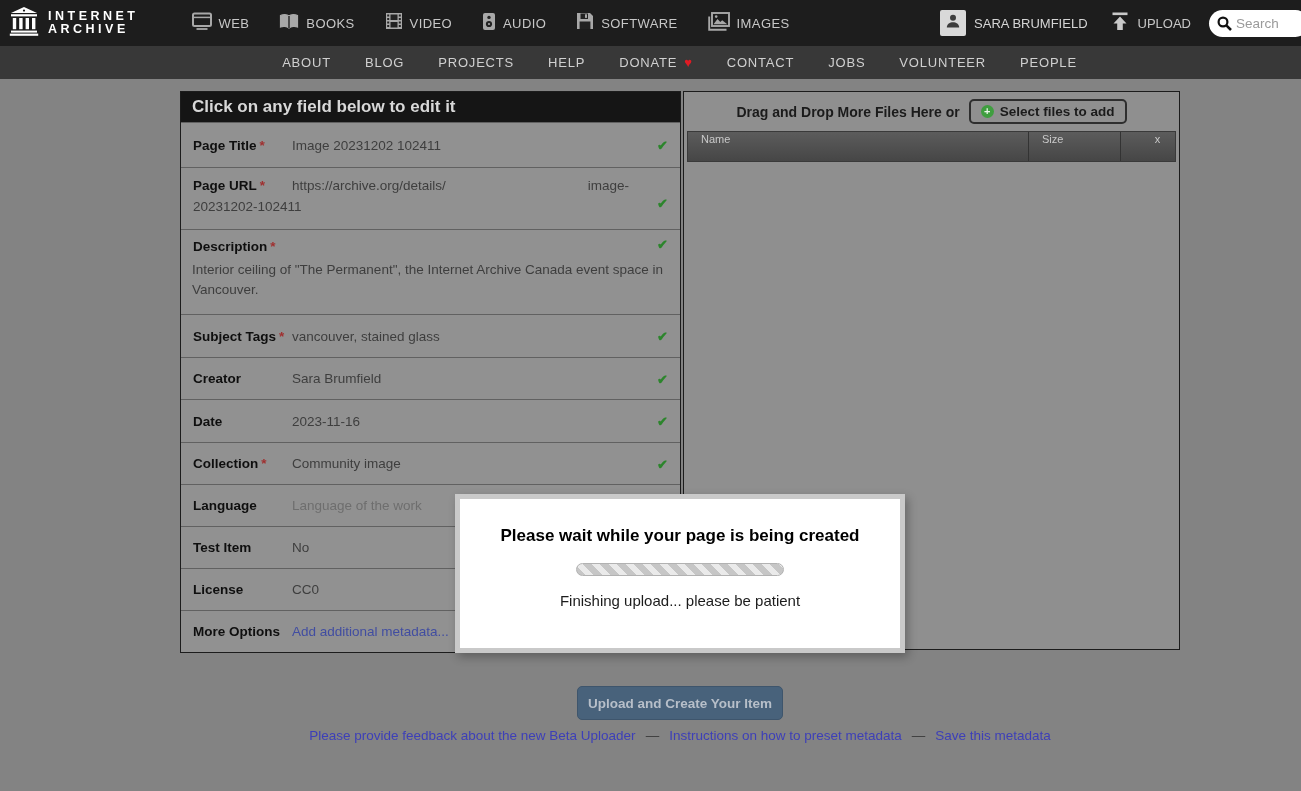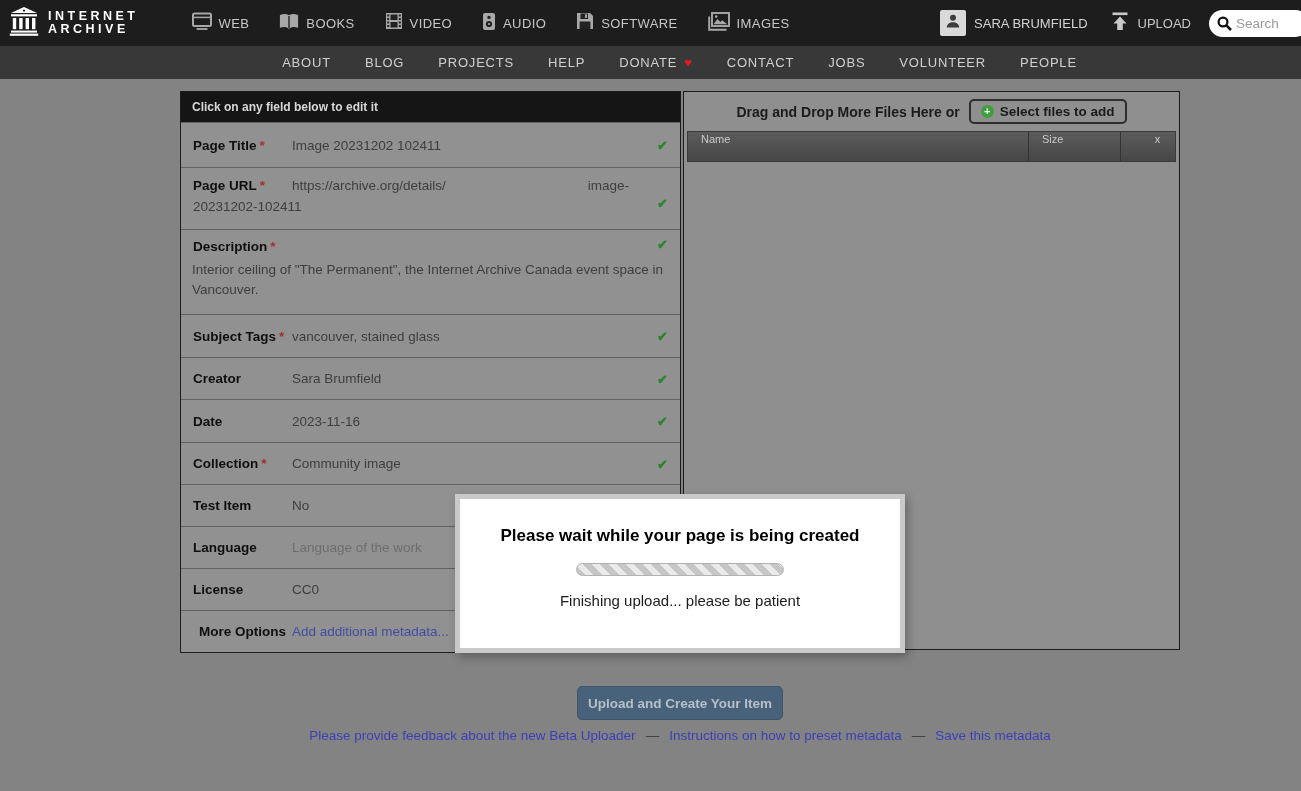--- a/index.html
+++ b/index.html
@@ -23,21 +23,21 @@
   .searchbox input::placeholder { color:#9a9a9a; }
   .searchbox .mag { position:absolute; left:8px; top:6px; }
 
   
   .subnav { height:33px; background:#383838; display:flex; align-items:center; justify-content:center; gap:34px; padding-left:58px; }
   .subnav-item { color:#d0d0d0; font-size:13px; letter-spacing:0.8px; cursor:pointer; display:flex; align-items:center; gap:7px; }
   .heart { color:#e01b24; font-size:13px; }
 
   
   .form-panel { position:absolute; left:180px; top:91px; width:501px; background:#919191; border:1px solid #1c1c1c; }
-  .form-header { height:30px; background:#151515; color:#d8d8d8; font-size:12px; font-weight:bold; line-height:30px; padding-left:11px; }
+  .form-header { height:30px; background:#151515; color:#d8d8d8; font-size:17px; font-weight:bold; line-height:30px; padding-left:11px; }
   .frow { position:relative; display:flex; align-items:center; padding:0 12px; border-top:1px solid #616161; cursor:pointer; }
   .frow:first-of-type { border-top:none; }
   .frow .flabel { width:99px; flex:none; font-size:13.5px; font-weight:bold; color:#0f0f0f; }
   .req { color:#a03030; font-weight:bold; margin-left:3px; }
   .fvalue { font-size:13.5px; color:#3e3e3e; }
   .fplaceholder { font-size:13.5px; color:#6e6e6e; }
   .flink { font-size:13.5px; color:#414da1; text-decoration:none; }
   .fcheck { position:absolute; right:12px; color:#2c852c; font-size:13px; font-weight:bold; }
   .row-std .fcheck { top:50%; transform:translateY(-50%); }
 
@@ -256,35 +256,35 @@
       <span class="fcheck">✔</span>
     </div>
 
     <div class="frow row-std" style="height:42px;">
       <span class="flabel"><span>Collection</span><span class="req">*</span></span>
       <span class="fvalue">Community image</span>
       <span class="fcheck">✔</span>
     </div>
 
     <div class="frow row-std" style="height:42px;">
+      <span class="flabel">Language</span>
+      <span class="fplaceholder">Language of the work</span>
+    </div>
+
+    <div class="frow row-std" style="height:42px;">
       <span class="flabel">Test Item</span>
       <span class="fvalue">No</span>
     </div>
 
     <div class="frow row-std" style="height:42px;">
-      <span class="flabel">Language</span>
-      <span class="fplaceholder">Language of the work</span>
-    </div>
-
-    <div class="frow row-std" style="height:42px;">
       <span class="flabel">License</span>
       <span class="fvalue">CC0</span>
     </div>
 
-    <div class="frow row-std" style="height:42px;text-align:center;">
+    <div class="frow row-std" style="height:42px;">
       <span class="flabel">More Options</span>
       <a class="flink">Add additional metadata...</a>
     </div>
   </div>
 
   <div class="drop-panel">
     <div class="drop-header">
       <span class="drop-prompt">Drag and Drop More Files Here or</span>
       <button class="select-btn">
         <span class="plus-circle">+</span>

